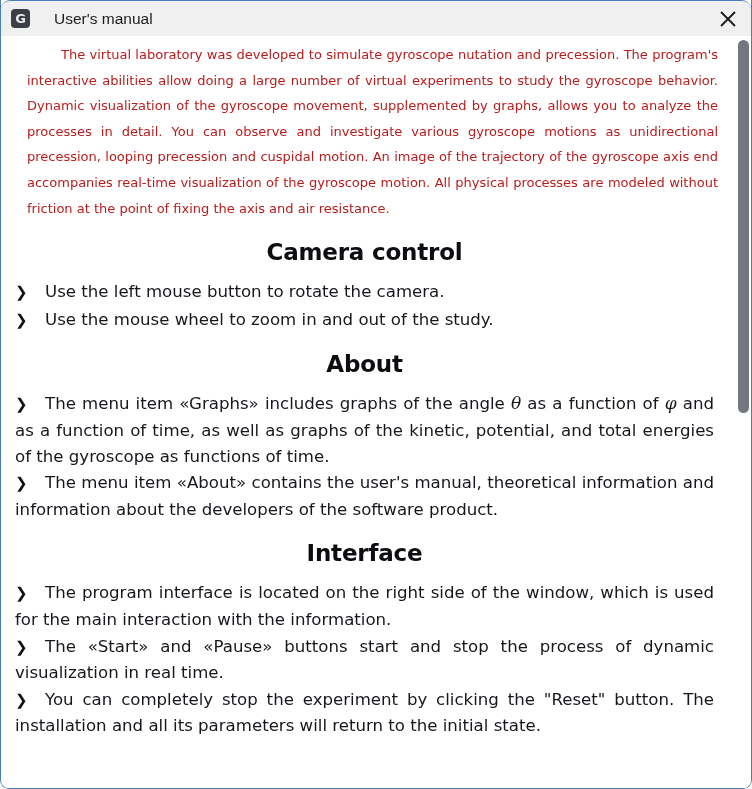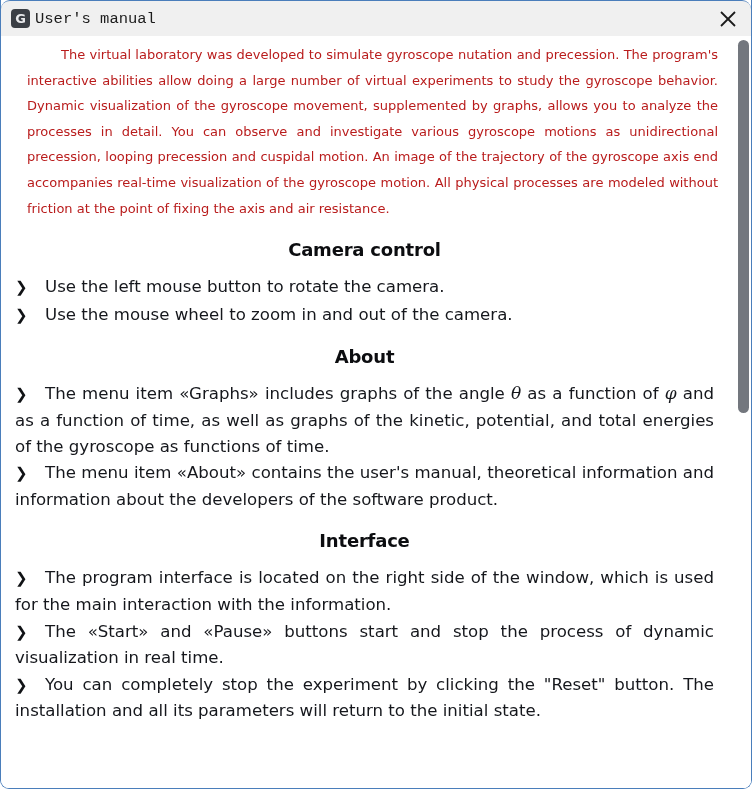--- a/index.html
+++ b/index.html
@@ -47,24 +47,24 @@
     color: #e9eaec;
     font-size: 13px;
     font-weight: bold;
     line-height: 19px;
     text-align: center;
     flex: 0 0 auto;
     font-family: "DejaVu Sans", sans-serif;
   }
 
   .title-text {
-    margin-left: 5px;
+    margin-left: 24px;
     font-size: 15.5px;
     color: #1c1c1c;
-    font-family: Liberation Mono, monospace;
+    font-family: Liberation Sans, sans-serif;
     white-space: nowrap;
   }
 
   .titlebar-spacer { flex: 1 1 auto; }
 
   .close-btn {
     width: 46px;
     height: 36px;
     display: flex;
     align-items: center;
@@ -98,21 +98,21 @@
     color: #b91c1c;
     text-align: justify;
     text-indent: 34px;
     hyphens: none;
   }
 
   h2.section-title {
     margin: 18px 0 14px 0;
     text-align: center;
     font-family: "DejaVu Sans", sans-serif;
-    font-size: 18px;
+    font-size: 23px;
     font-weight: bold;
     color: #0c0d10;
     letter-spacing: -0.2px;
   }
 
   .bullets { margin: 4px; padding: 0; list-style: none; }
 
   .bullet {
     position: relative;
     margin: 0 0 1px 0;
@@ -185,21 +185,21 @@
 
       <p class="para">The virtual laboratory was developed to simulate gyroscope nutation and precession. The program's interactive abilities allow doing a large number of virtual experiments to study the gyroscope behavior. Dynamic visualization of the gyroscope movement, supplemented by graphs, allows you to analyze the processes in detail. You can observe and investigate various gyroscope motions as unidirectional precession, looping precession and cuspidal motion. An image of the trajectory of the gyroscope axis end accompanies real-time visualization of the gyroscope motion. All physical processes are modeled without friction at the point of fixing the axis and air resistance.</p>
 
       <h2 class="section-title">Camera control</h2>
 
       <ul class="bullets">
         <li class="bullet">
           <span class="chev">❯</span><span>Use the left mouse button to rotate the camera.</span>
         </li>
         <li class="bullet">
-          <span class="chev">❯</span><span>Use the mouse wheel to zoom in and out of the camera.</span>
+          <span class="chev">❯</span><span>Use the mouse wheel to zoom in and out of the study.</span>
         </li>
       </ul>
 
       <h2 class="section-title">About</h2>
 
       <ul class="bullets">
         <li class="bullet justify">
           <span class="chev">❯</span><span>The menu item «Graphs» includes graphs of the angle <span class="greek">θ</span> as a function of <span class="greek">φ</span> and as a function of time, as well as graphs of the kinetic, potential, and total energies of the gyroscope as functions of time.</span>
         </li>
         <li class="bullet justify">

